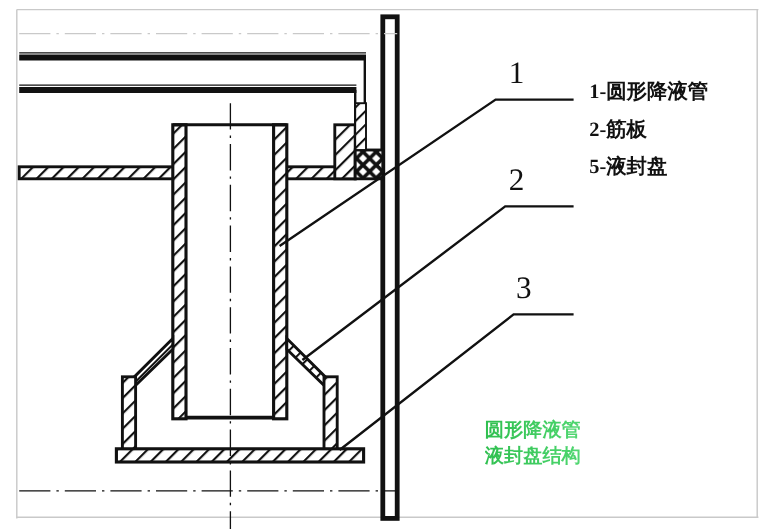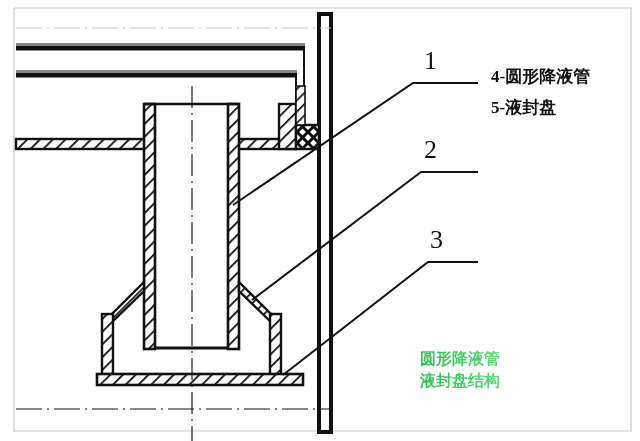--- a/index.html
+++ b/index.html
@@ -7,21 +7,21 @@
        font-family:"Liberation Serif","DejaVu Serif",serif;}
   #stage{position:absolute;left:0;top:0;width:640px;height:441px;}
   svg.layer{position:absolute;left:0;top:0;width:640px;height:441px;}
   .legend{position:absolute;left:491px;top:68px;width:145px;}
   .legend-line{font-size:17px;font-weight:bold;color:#111111;line-height:1;margin-bottom:14px;
                white-space:nowrap;font-family:"Liberation Serif","DejaVu Serif",serif;}
   .caption{position:absolute;left:404px;top:348px;width:150px;
            font-size:16px;line-height:1.35;font-weight:bold;white-space:nowrap;
            font-family:"Liberation Sans","DejaVu Sans",sans-serif;}
   .cap-line{background:linear-gradient(90deg,#2fbf4f 0%,#49d36a 45%,#8ee8a2 100%);
-            -webkit-background-clip:text;background-clip:text;color:transparent;margin-left:16px;}
+            -webkit-background-clip:text;background-clip:text;color:transparent;}
   .num{position:absolute;font-size:26px;color:#111111;font-weight:normal;
        font-family:"Liberation Serif","DejaVu Serif",serif;}
 </style>
 </head>
 <body>
 
 <div id="stage">
 
   <svg class="layer" viewBox="0 0 640 441">
     <defs>
@@ -116,21 +116,22 @@
       <polyline points="252,300 421,172 478,172"></polyline>
       <polyline points="283,375 428,262 478,262"></polyline>
     </g>
   </svg>
 
   <div class="num" style="left:424px;top:46px;">1</div>
   <div class="num" style="left:424px;top:135px;">2</div>
   <div class="num" style="left:430px;top:225px;">3</div>
 
   <div class="legend">
-    <div class="legend-line">4-圆形降液管</div>
+    <div class="legend-line">1-圆形降液管</div>
+    <div class="legend-line">2-筋板</div>
     <div class="legend-line">5-液封盘</div>
   </div>
 
   <div class="caption">
     <div class="cap-line">圆形降液管</div>
     <div class="cap-line">液封盘结构</div>
   </div>
 
 </div>
 

